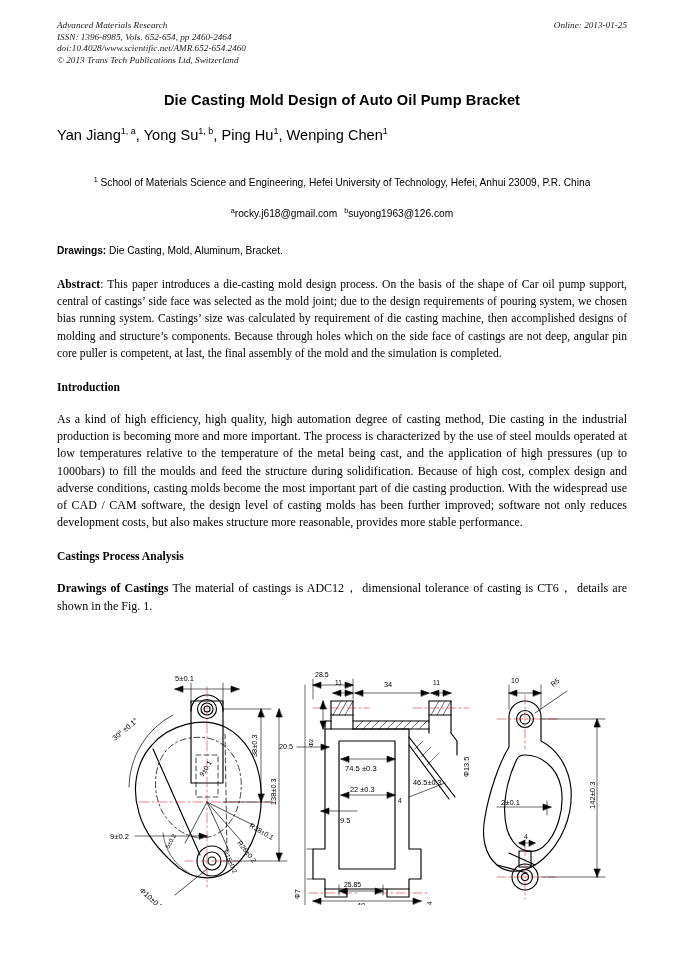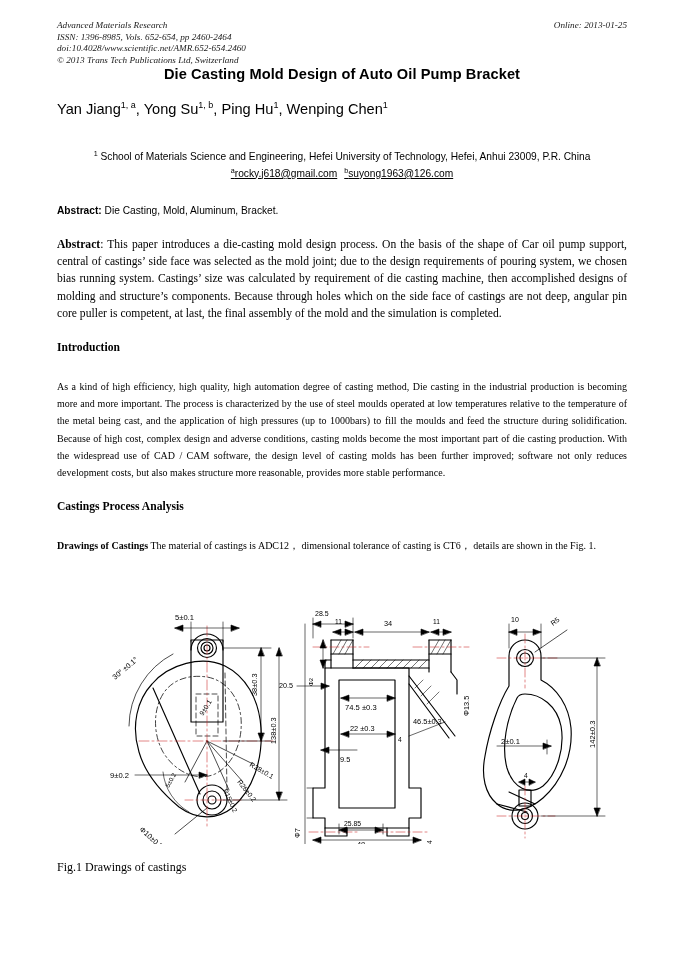--- a/index.html
+++ b/index.html
@@ -37,20 +37,21 @@
     position: absolute;
     right: 0;
     top: 0;
     font-style: italic;
     font-size: 9.2px;
     padding-left: 16px;
   }
 
   
   .doc-title {
+    margin-top: 26px;
     text-align: center;
     font-family: "Liberation Sans", "DejaVu Sans", sans-serif;
     font-weight: bold;
     font-size: 14.6px;
     letter-spacing: 0.1px;
   }
   .authors {
     margin-top: 18px;
     text-align: left;
     font-family: "Liberation Sans", "DejaVu Sans", sans-serif;
@@ -63,24 +64,24 @@
     margin-top: 28px;
     text-align: center;
     font-family: "Liberation Sans", "DejaVu Sans", sans-serif;
     font-size: 10.2px;
     line-height: 17px;
     padding: 0 6px;
   }
   .affiliation sup { font-size: 7.2px; vertical-align: super; }
 
   .emails {
+    margin-top: 14px;
     text-align: center;
     font-family: "Liberation Sans", "DejaVu Sans", sans-serif;
     font-size: 10.2px;
-    text-decoration: underline;
   }
   .emails sup { font-size: 7.2px; vertical-align: super; }
   .emails .gap { display: inline-block; width: 7px; }
 
   
   .keywords {
     margin-top: 26px;
     font-family: "Liberation Sans", "DejaVu Sans", sans-serif;
     font-size: 10.2px;
   }
@@ -94,22 +95,22 @@
     text-align: justify;
   }
   .abstract b { font-weight: bold; }
 
   .section-heading {
     margin-top: 19px;
     font-size: 11.6px;
     font-weight: bold;
   }
   .para {
-    margin-top: 24px;
-    font-size: 10px;
+    margin-top: 17px;
+    font-size: 12px;
     line-height: 17.2px;
     text-align: justify;
   }
   .para b { font-weight: bold; }
 
   
   .figure {
     position: relative;
     margin-top: 22px;
     width: 570px;
@@ -138,21 +139,21 @@
 
     <div class="doc-title">Die Casting Mold Design of Auto Oil Pump Bracket</div>
 
     <div class="authors">Yan Jiang<sup>1, a</sup>, Yong Su<sup>1, b</sup>, Ping Hu<sup>1</sup>, Wenping Chen<sup>1</sup></div>
 
     <div class="affiliation"><sup>1</sup> School of Materials Science and Engineering, Hefei University of Technology, Hefei, Anhui 23009, P.R. China</div>
 
     <div class="emails"><sup>a</sup>rocky.j618@gmail.com<span class="gap"></span><sup>b</sup>suyong1963@126.com</div>
 
     <div class="keywords">
-      <b>Abstract:</b>
+      <b>Drawings:</b>
       <span>Die Casting, Mold, Aluminum, Bracket.</span>
     </div>
 
     <div class="abstract">
       <b>Abstract</b><span>: This paper introduces a die-casting mold design process. On the basis of the shape of Car oil pump support, central of castings’ side face was selected as the mold joint; due to the design requirements of pouring system, we chosen bias running system. Castings’ size was calculated by requirement of die casting machine, then accomplished designs of molding and structure’s components. Because through holes which on the side face of castings are not deep, angular pin core puller is competent, at last, the final assembly of the mold and the simulation is completed.</span>
     </div>
 
     <div class="section-heading">Introduction</div>
     <div class="para">As a kind of high efficiency, high quality, high automation degree of casting method, Die casting in the industrial production is becoming more and more important. The process is characterized by the use of steel moulds operated at low temperatures relative to the temperature of the metal being cast, and the application of high pressures (up to 1000bars) to fill the moulds and feed the structure during solidification. Because of high cost, complex design and adverse conditions, casting molds become the most important part of die casting production. With the widespread use of CAD / CAM software, the design level of casting molds has been further improved; software not only reduces development costs, but also makes structure more reasonable, provides more stable performance.</div>
 

